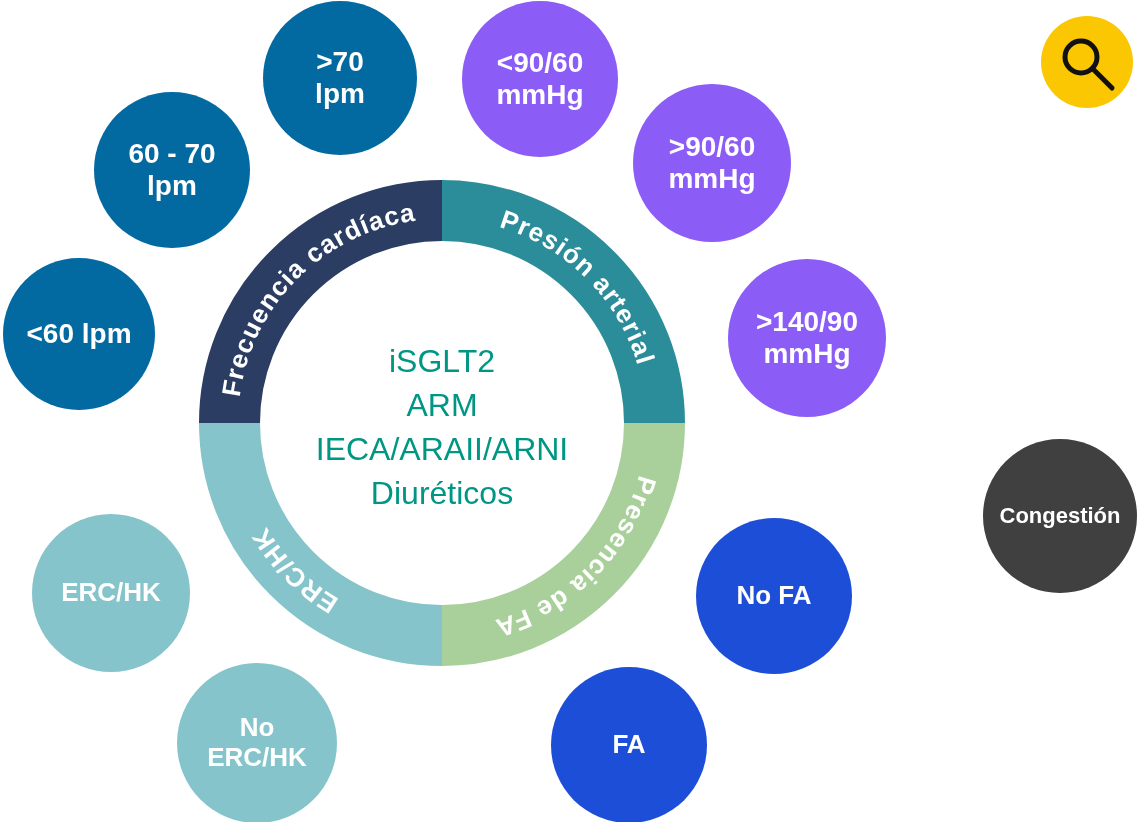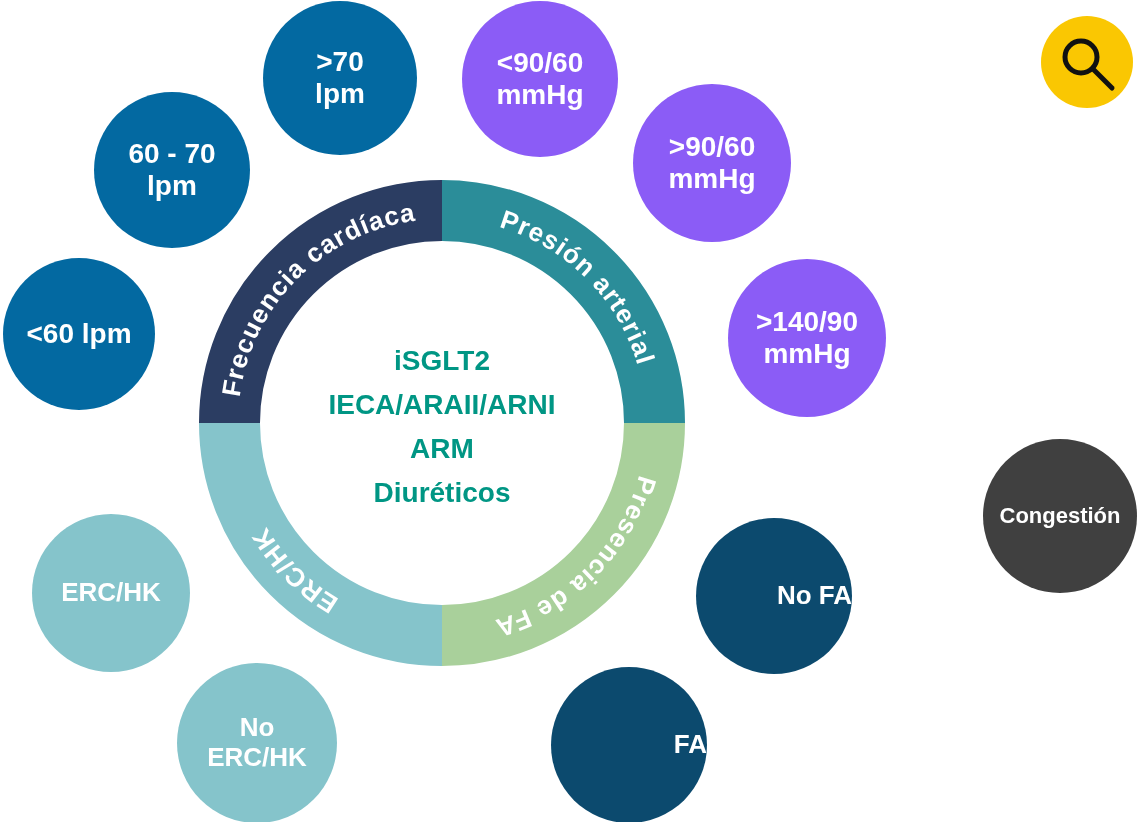--- a/index.html
+++ b/index.html
@@ -7,32 +7,32 @@
     position:relative;width:1140px;height:822px;overflow:hidden;
     font-family:"Liberation Sans",sans-serif;background:#ffffff;
   }
   
   .donut{position:absolute;left:182px;top:163px;width:520px;height:520px;}
   .donut text{font-family:"Liberation Sans",sans-serif;font-weight:700;font-size:26px;fill:#ffffff;letter-spacing:1px;}
   
   .center-text{
     position:absolute;left:272px;top:317px;width:340px;height:220px;
     display:flex;flex-direction:column;justify-content:center;align-items:center;
-    text-align:center;color:#009684;font-weight:700;font-size:28px;line-height:44px;
+    text-align:center;color:#009684;font-weight:400;font-size:32px;line-height:44px;
   }
   
   .circle{
     position:absolute;border-radius:50%;
     display:flex;align-items:center;justify-content:center;
     color:#ffffff;font-weight:700;font-size:28px;line-height:1.15;
     text-align:center;white-space:pre-line;
   }
   .navy{background:#0369a1;}
   .teal{background:#8b5cf6;}
-  .green{background:#0c4a6e;justify-content:flex-end;}
+  .green{background:#1d4ed8;}
   .lblue{background:#85C4CB;}
   .orange{background:#404040;}
   .sm{font-size:26px;}
   .xs{font-size:22px;}
   
   .search{
     position:absolute;left:1041px;top:16px;width:92px;height:92px;border-radius:50%;
     background:#FAC702;display:flex;align-items:center;justify-content:center;cursor:pointer;
   }
 </style>
@@ -61,22 +61,22 @@
     <text>
       <textPath href="#tp-se" startOffset="50%" text-anchor="middle">Presencia de FA</textPath>
     </text>
     <text>
       <textPath href="#tp-sw" startOffset="50%" text-anchor="middle">ERC/HK</textPath>
     </text>
   </svg>
 
   <div class="center-text">
     <div>iSGLT2</div>
+    <div>ARM</div>
     <div>IECA/ARAII/ARNI</div>
-    <div>ARM</div>
     <div>Diuréticos</div>
   </div>
 
   <div class="circle navy" style="left:263px;top:1px;width:154px;height:154px;">
     <span>&gt;70
 lpm</span>
   </div>
   <div class="circle navy" style="left:94px;top:92px;width:156px;height:156px;">
     <span>60 - 70
 lpm</span>

